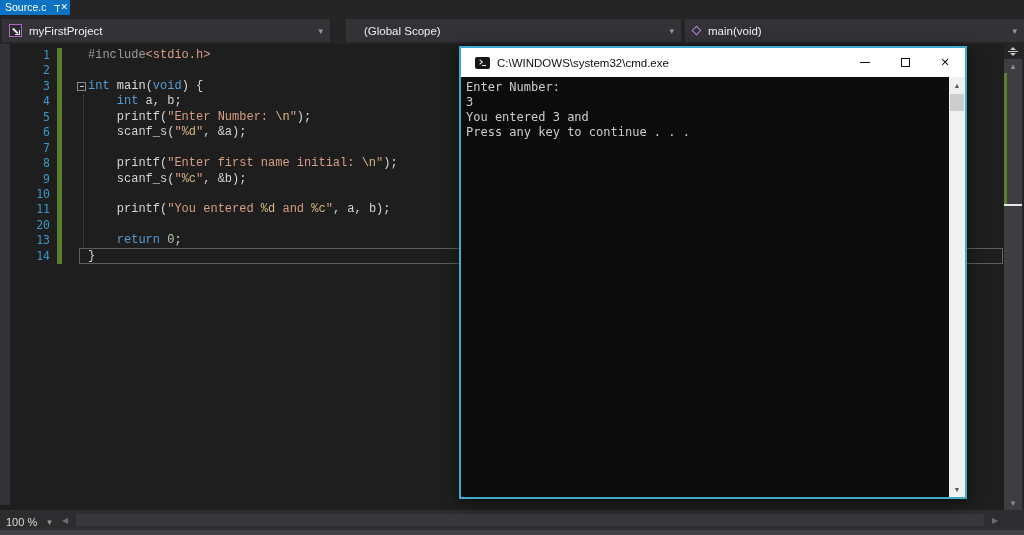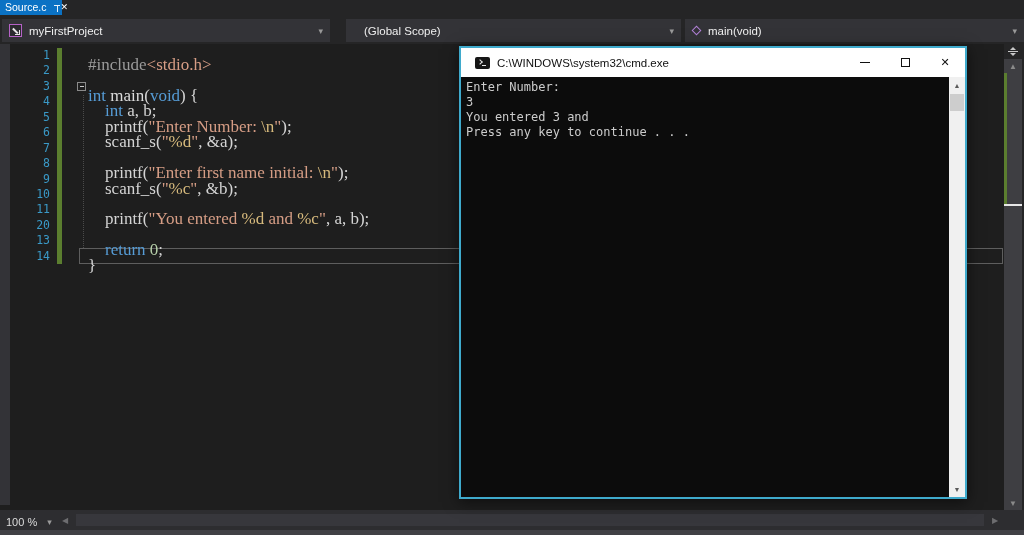--- a/index.html
+++ b/index.html
@@ -5,21 +5,21 @@
   * { margin:0; padding:0; box-sizing:border-box; }
   html,body { background:#111; }
   #root {
     position:relative; width:1024px; height:535px; overflow:hidden;
     background:#1E1E1E; font-family:"Liberation Sans", sans-serif;
     -webkit-font-smoothing:antialiased;
   }
   
   .tab-bar { position:absolute; left:0; top:0; width:1024px; height:15px; background:#252526; }
   .tab-active {
-    position:absolute; left:0; top:0; width:62px; height:15px;
+    position:absolute; left:0; top:0; width:70px; height:15px;
     background:var(--tab-active-bg); display:flex; align-items:center;
     padding:0 5px; gap:7px; color:#fff;
   }
   .tab-label { font-size:10.5px; line-height:15px; }
   .pin-icon { position:relative; width:8px; height:10px; opacity:.9; }
   .pin-icon::before { content:""; position:absolute; left:1px; top:2px; width:6px; height:1.5px; background:#fff; }
   .pin-icon::after  { content:""; position:absolute; left:3.5px; top:2px; width:1.5px; height:7px; background:#fff; }
   .tab-close { font-size:9px; color:#fff; line-height:15px; cursor:default; }
   
   .nav-bar { position:absolute; left:0; top:15px; width:1024px; height:29px; background:#252526; }
@@ -34,22 +34,22 @@
   .proj-icon { position:relative; width:13px; height:13px; border:1px solid #B562C6; background:#2A2A2E; }
   .proj-icon::before { content:""; position:absolute; left:2px; top:5px; width:7px; height:1.5px; background:#E8E8E8; transform:rotate(45deg); }
   .proj-icon::after { content:""; position:absolute; right:1.5px; bottom:1.5px; width:4px; height:4px; border-right:1.5px solid #E8E8E8; border-bottom:1.5px solid #E8E8E8; }
   .method-icon { width:7px; height:7px; border:1.5px solid #B180D7; transform:rotate(45deg); }
   
   .breakpoint-margin { position:absolute; left:0; top:44px; width:10px; height:461px; background:#333337; }
   .gutter { position:absolute; left:0; top:48px; width:50px; text-align:right;
             font-family:"DejaVu Sans Mono", monospace; font-size:11.5px; color:var(--line-number); }
   .gutter .ln { height:15.45px; line-height:15.45px; }
   .change-bar { position:absolute; left:57px; top:48px; width:5px; height:216px; background:var(--change-bar); }
-  .code-area { position:absolute; left:88px; top:57px; font-family:Liberation Serif, serif;
-               font-size:17px; white-space:pre; }
+  .code-area { position:absolute; left:88px; top:48px; font-family:Liberation Mono, monospace;
+               font-size:12px; white-space:pre; }
   .code-line { height:15.45px; line-height:15.45px; }
   .tok-pp{color:var(--tok-pp);} .tok-kw{color:var(--tok-kw);} .tok-str{color:var(--tok-str);}
   .tok-esc{color:var(--tok-esc);} .tok-num{color:var(--tok-num);} .tok-pl{color:var(--tok-pl);}
   .tok-fn{color:var(--tok-fn);}
   .fold-box { position:absolute; left:77px; top:82px; width:9px; height:9px; border:1px solid #8A8A8A; background:#1E1E1E; }
   .fold-box::after { content:""; position:absolute; left:1.5px; top:3px; width:4px; height:1px; background:#C8C8C8; }
   .indent-guide { position:absolute; left:83px; top:95px; height:153px; border-left:1px dotted #4B4B4B; }
   .current-line-box { position:absolute; left:79px; top:248px; width:924px; height:16px; border:1px solid #5E5E5E; }
   
   .cmd-window {

